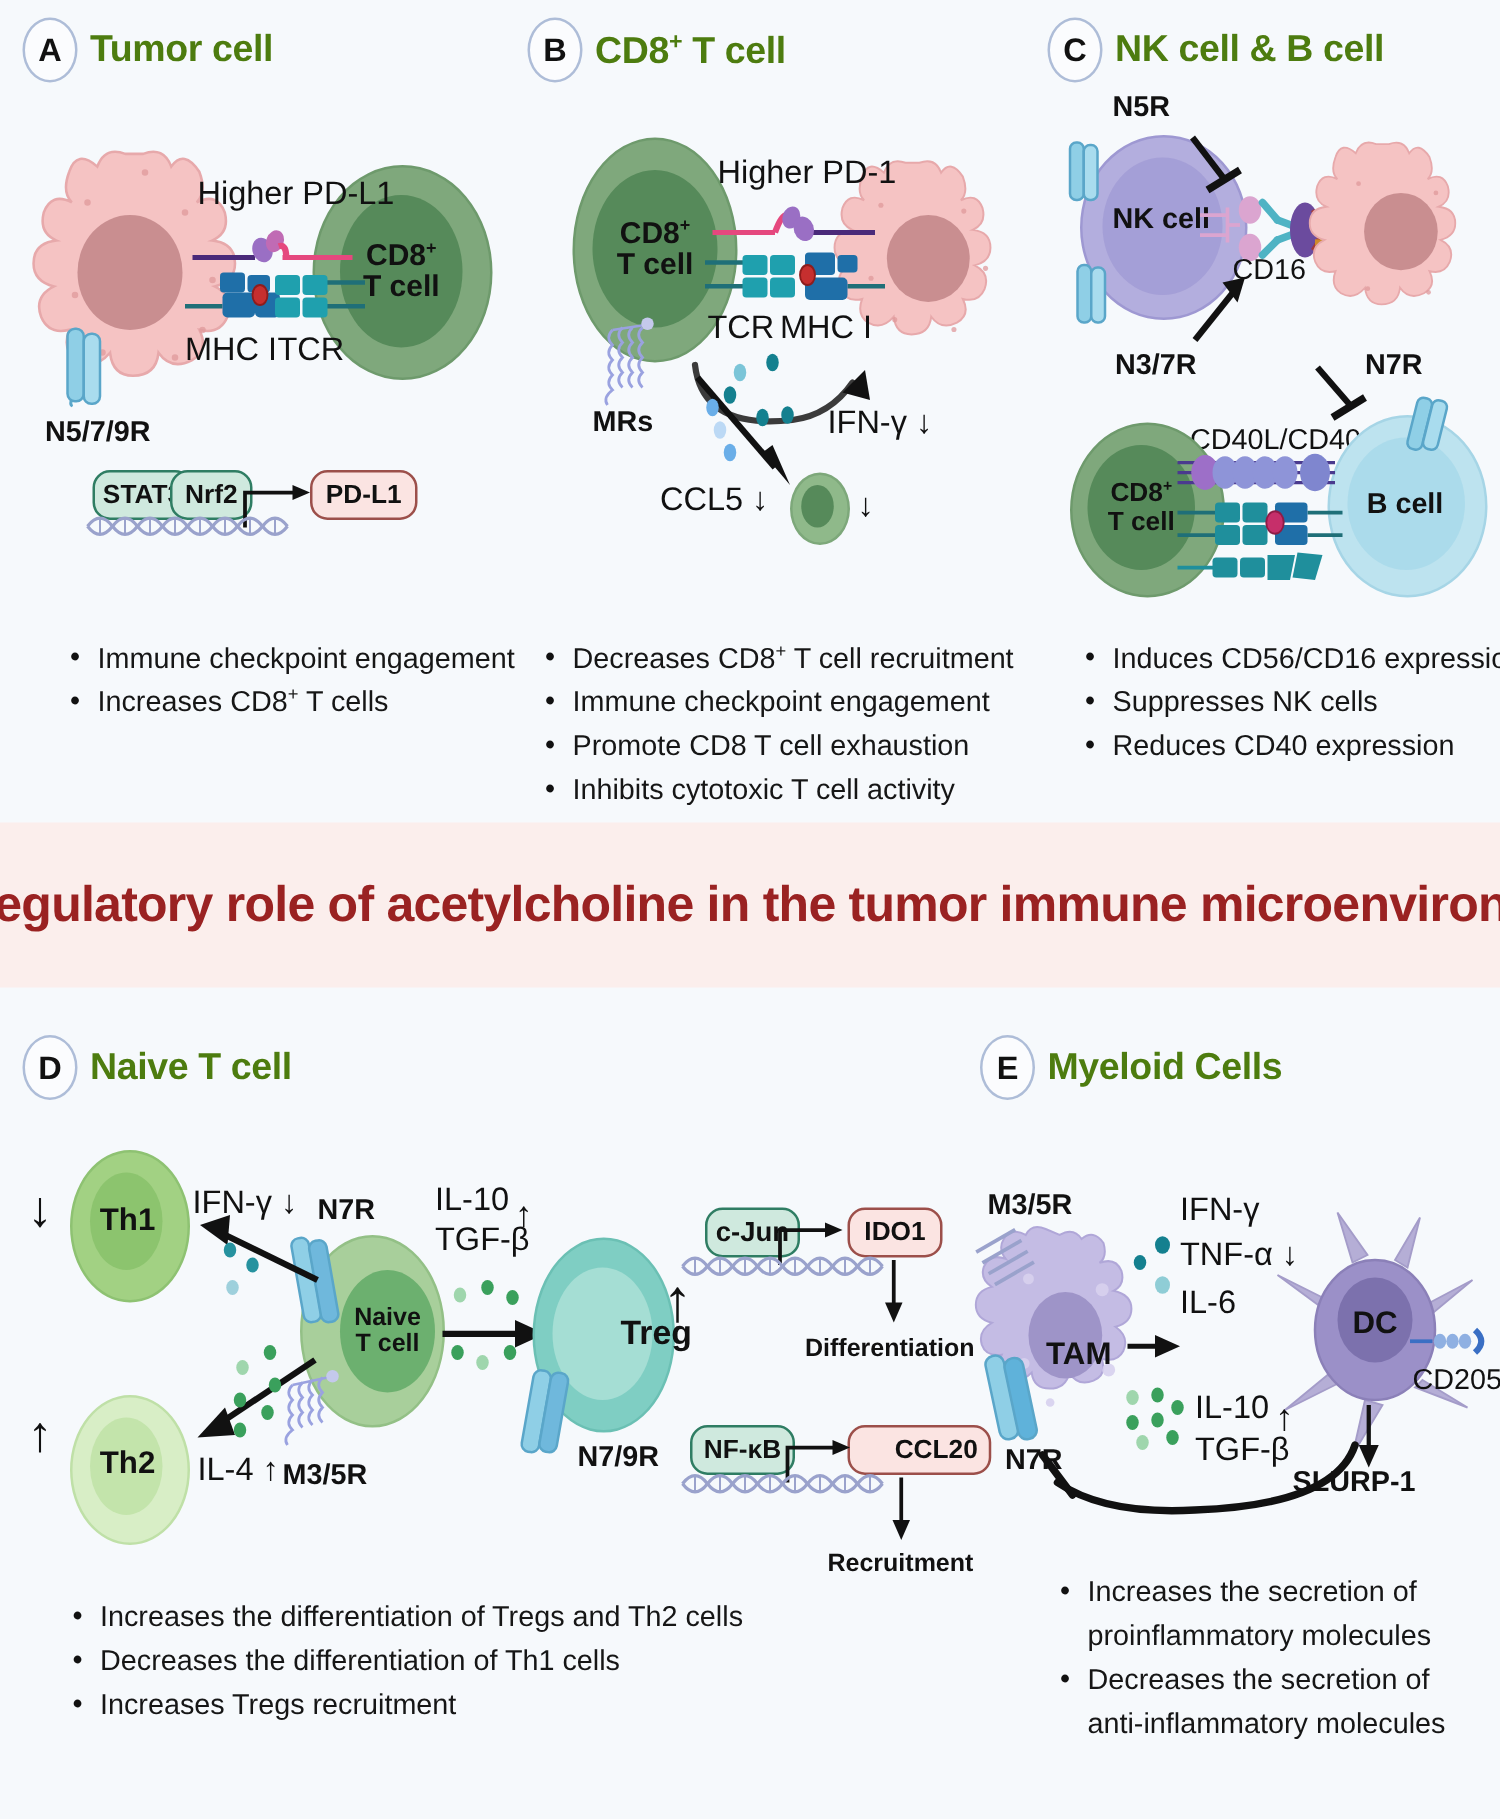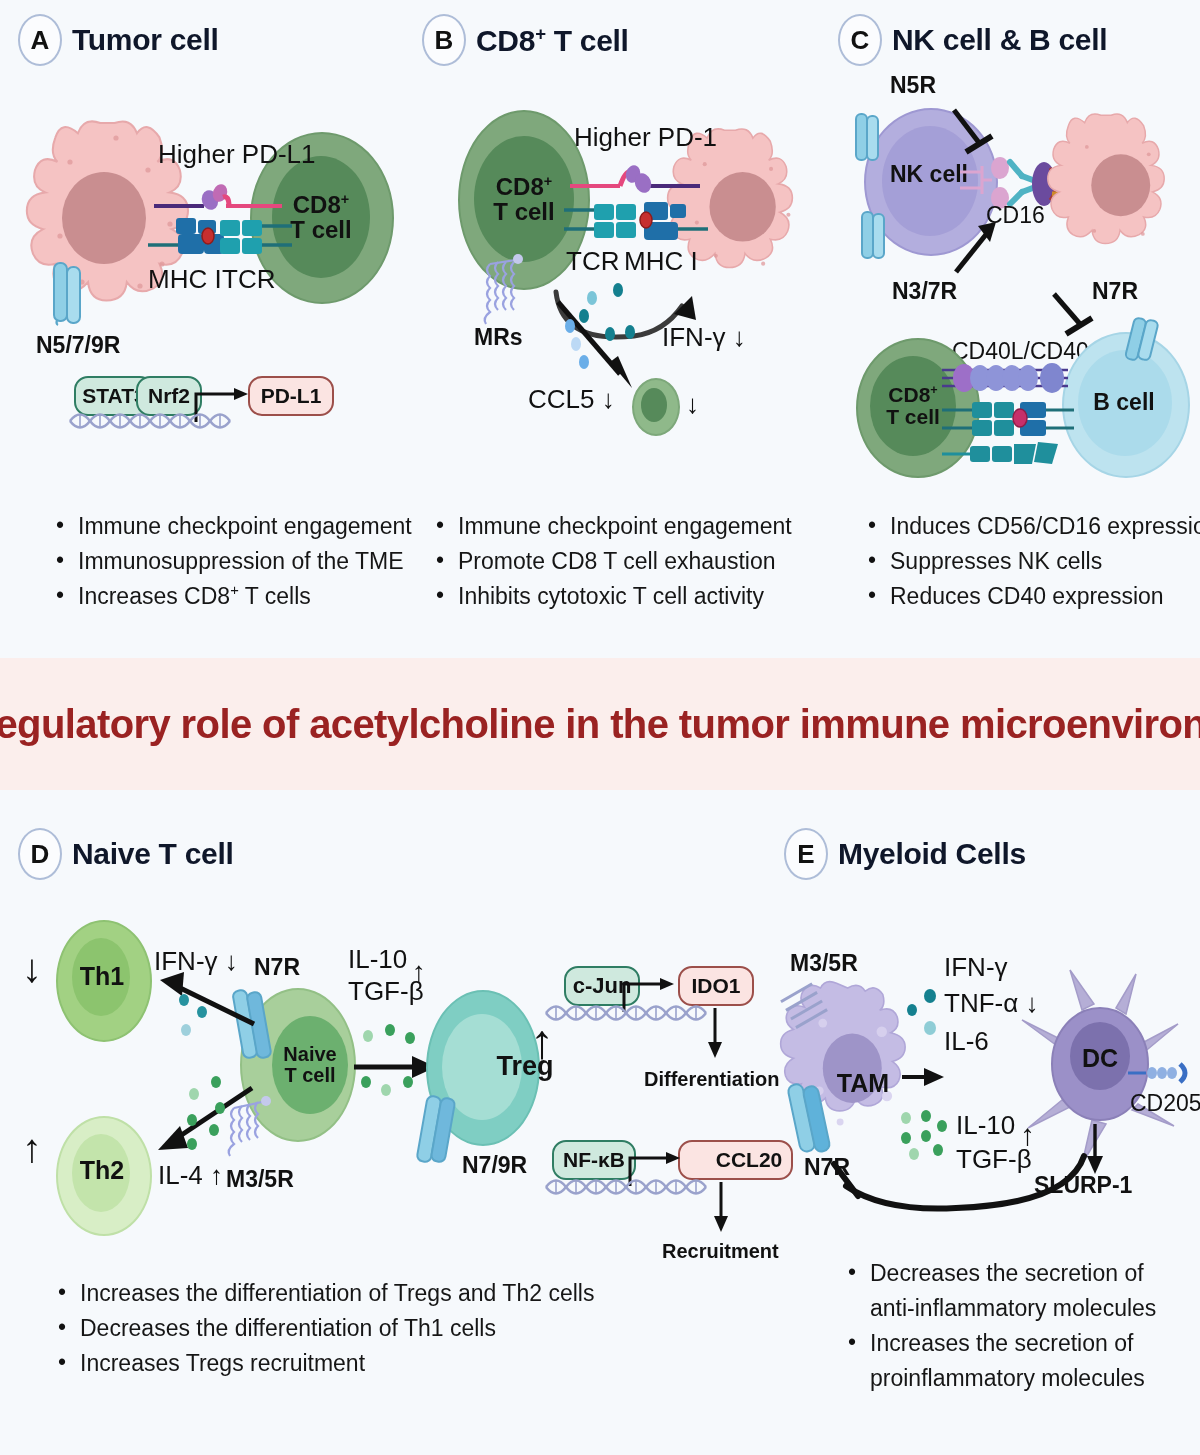--- a/index.html
+++ b/index.html
@@ -13,21 +13,21 @@
 
   
   .panel{position:absolute;}
   .panel-head{display:flex;align-items:center;gap:10px;}
   .badge{
     width:40px;height:48px;border-radius:50%;
     border:2.5px solid #aebdd8;background:#fbfcfe;
     display:flex;align-items:center;justify-content:center;
     font-size:26px;font-weight:bold;color:#111;flex:0 0 auto;
   }
-  .panel-title{font-size:30px;font-weight:bold;color:#0f172a;letter-spacing:-.3px;white-space:nowrap;}
+  .panel-title{font-size:30px;font-weight:bold;color:#4d7c0f;letter-spacing:-.3px;white-space:nowrap;}
   .panel-title sup{font-size:.62em;vertical-align:super;}
 
   
   ul.bullets{list-style:none;margin:0;padding:0;}
   ul.bullets li{
     font-size:23px;color:#161616;line-height:1.52;
     padding-left:26px;position:relative;white-space:nowrap;
   }
   ul.bullets li.wrap{white-space:normal;}
   ul.bullets li::before{
@@ -189,21 +189,20 @@
         <line x1="90" y1="6" x2="90" y2="20"></line>
             <line x1="110" y1="6" x2="110" y2="20"></line>
         <line x1="130" y1="6" x2="130" y2="20"></line>
             <line x1="150" y1="6" x2="150" y2="20"></line>
       </g>
     </svg>
   </div>
 
   <ul class="bullets" style="position:absolute;left:34px;top:495px;">
     <li><span>Immune checkpoint engagement</span></li>
-    <li><span>Immunosuppression of the TME</span></li>
     <li><span>Increases CD8</span><sup>+</sup><span> T cells</span></li>
   </ul>
 </div>
 
 <div class="panel" style="left:422px;top:14px;width:400px;height:620px;">
   <div class="panel-head">
     <div class="badge">B</div>
     <div class="panel-title"><span>CD8</span><sup>+</sup><span> T cell</span></div>
   </div>
 
@@ -299,20 +298,21 @@
       <ellipse cx="20" cy="62" rx="5" ry="7" fill="#bcd9f5"></ellipse>
       <ellipse cx="28" cy="80" rx="5" ry="7" fill="#6aaee8"></ellipse>
     </g>
   </svg>
 
   <div class="cell" style="left:210px;top:364px;width:44px;height:54px;background:#8fb98a;border:2px solid #7da87a;"></div>
   <div class="nucleus" style="left:219px;top:374px;width:26px;height:34px;background:#568a5a;"></div>
   <div class="lbl s19" style="left:264px;top:375px;">↓</div>
 
   <ul class="bullets" style="position:absolute;left:10px;top:495px;">
+    <li><span>Decreases CD8</span><sup>+</sup><span> T cell recruitment</span></li>
     <li><span>Immune checkpoint engagement</span></li>
     <li><span>Promote CD8 T cell exhaustion</span></li>
     <li><span>Inhibits cytotoxic T cell activity</span></li>
   </ul>
 </div>
 
 <div class="panel" style="left:838px;top:14px;width:362px;height:620px;">
   <div class="panel-head">
     <div class="badge">C</div>
     <div class="panel-title">NK cell &amp; B cell</div>
@@ -745,18 +745,18 @@
   <div class="lbl bold s17" style="left:250px;top:344px;">SLURP-1</div>
 
   <div class="svgl" style="left:34px;top:326px;">
     <svg width="280" height="70" viewBox="0 0 280 70">
       <path d="M266 2 q-16 48 -128 52 q-72 4 -110 -22" stroke="#111" stroke-width="6" fill="none" stroke-linecap="round"></path>
       <line x1="16" y1="10" x2="40" y2="42" stroke="#111" stroke-width="6" stroke-linecap="round"></line>
     </svg>
   </div>
 
   <ul class="bullets" style="position:absolute;left:60px;top:428px;width:320px;">
+    <li class="wrap"><span>Increases the secretion of proinflammatory molecules</span></li>
     <li class="wrap"><span>Decreases the secretion of anti-inflammatory molecules</span></li>
-    <li class="wrap"><span>Increases the secretion of proinflammatory molecules</span></li>
   </ul>
 </div>
 
 </div>
 
 </body></html>

